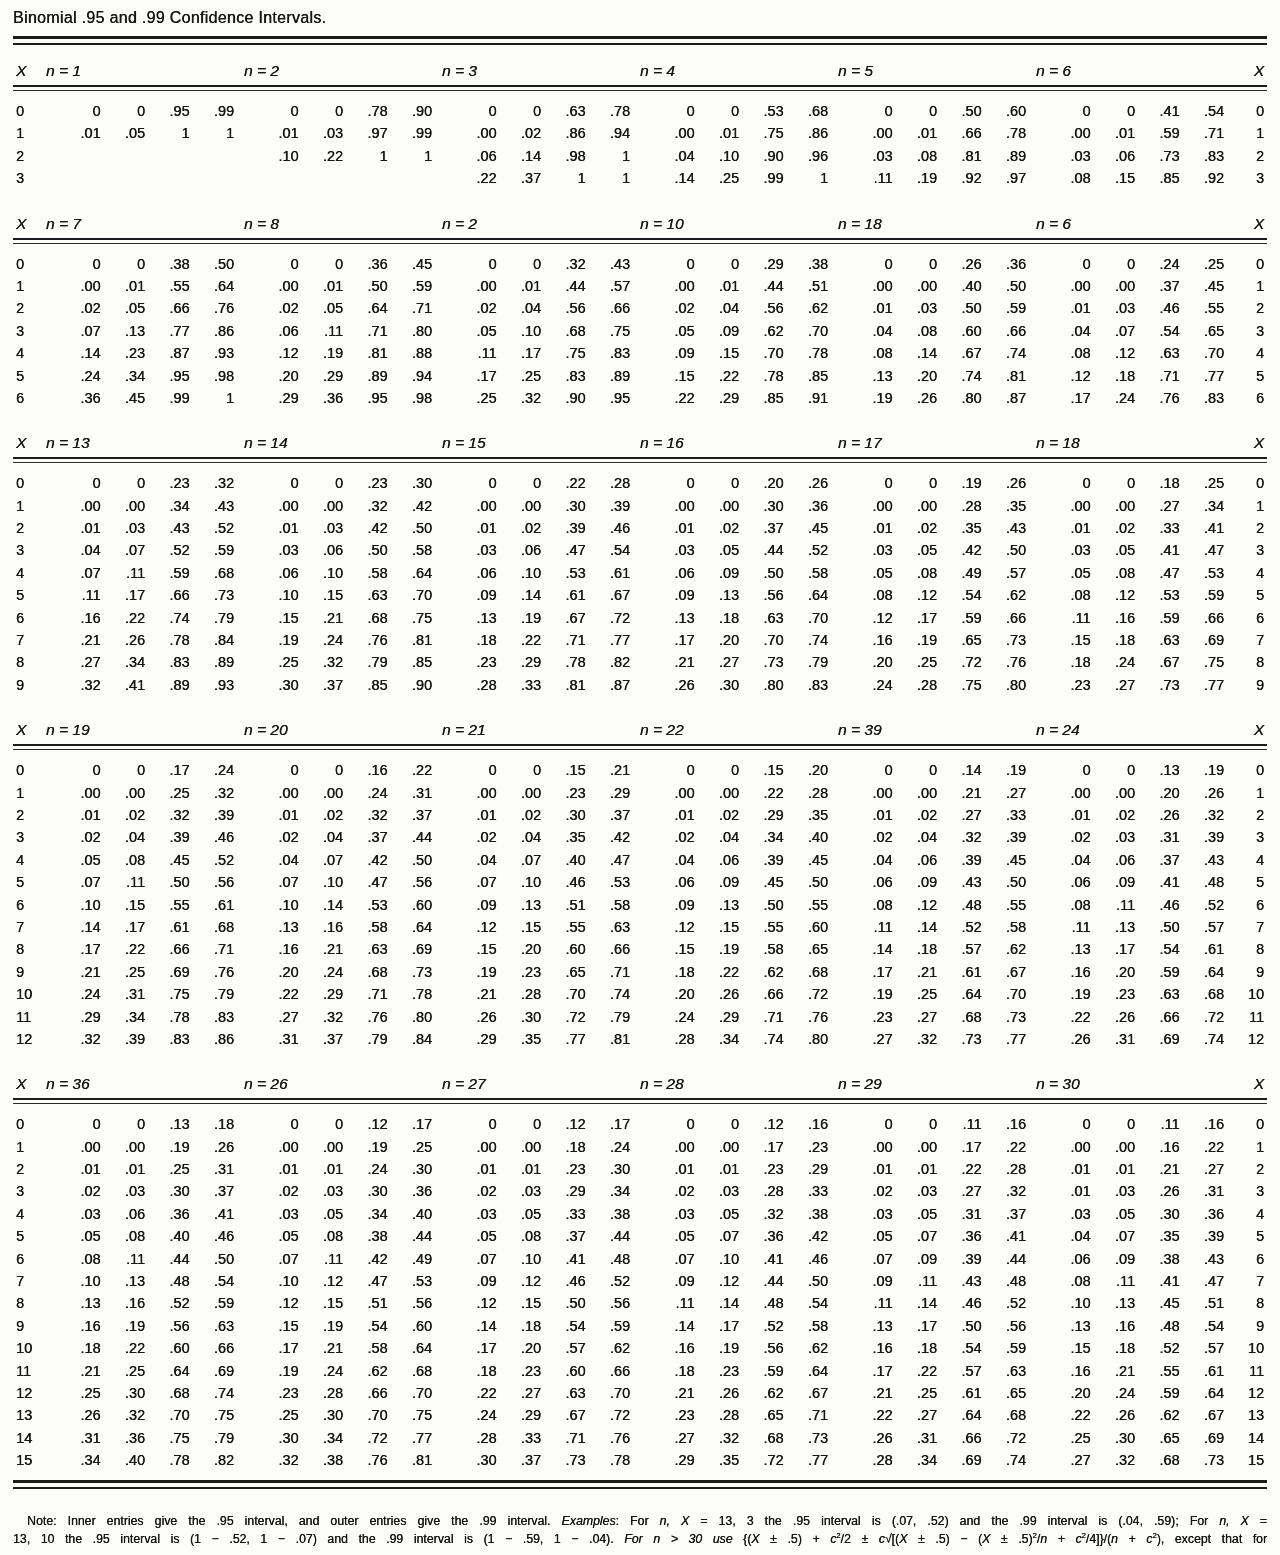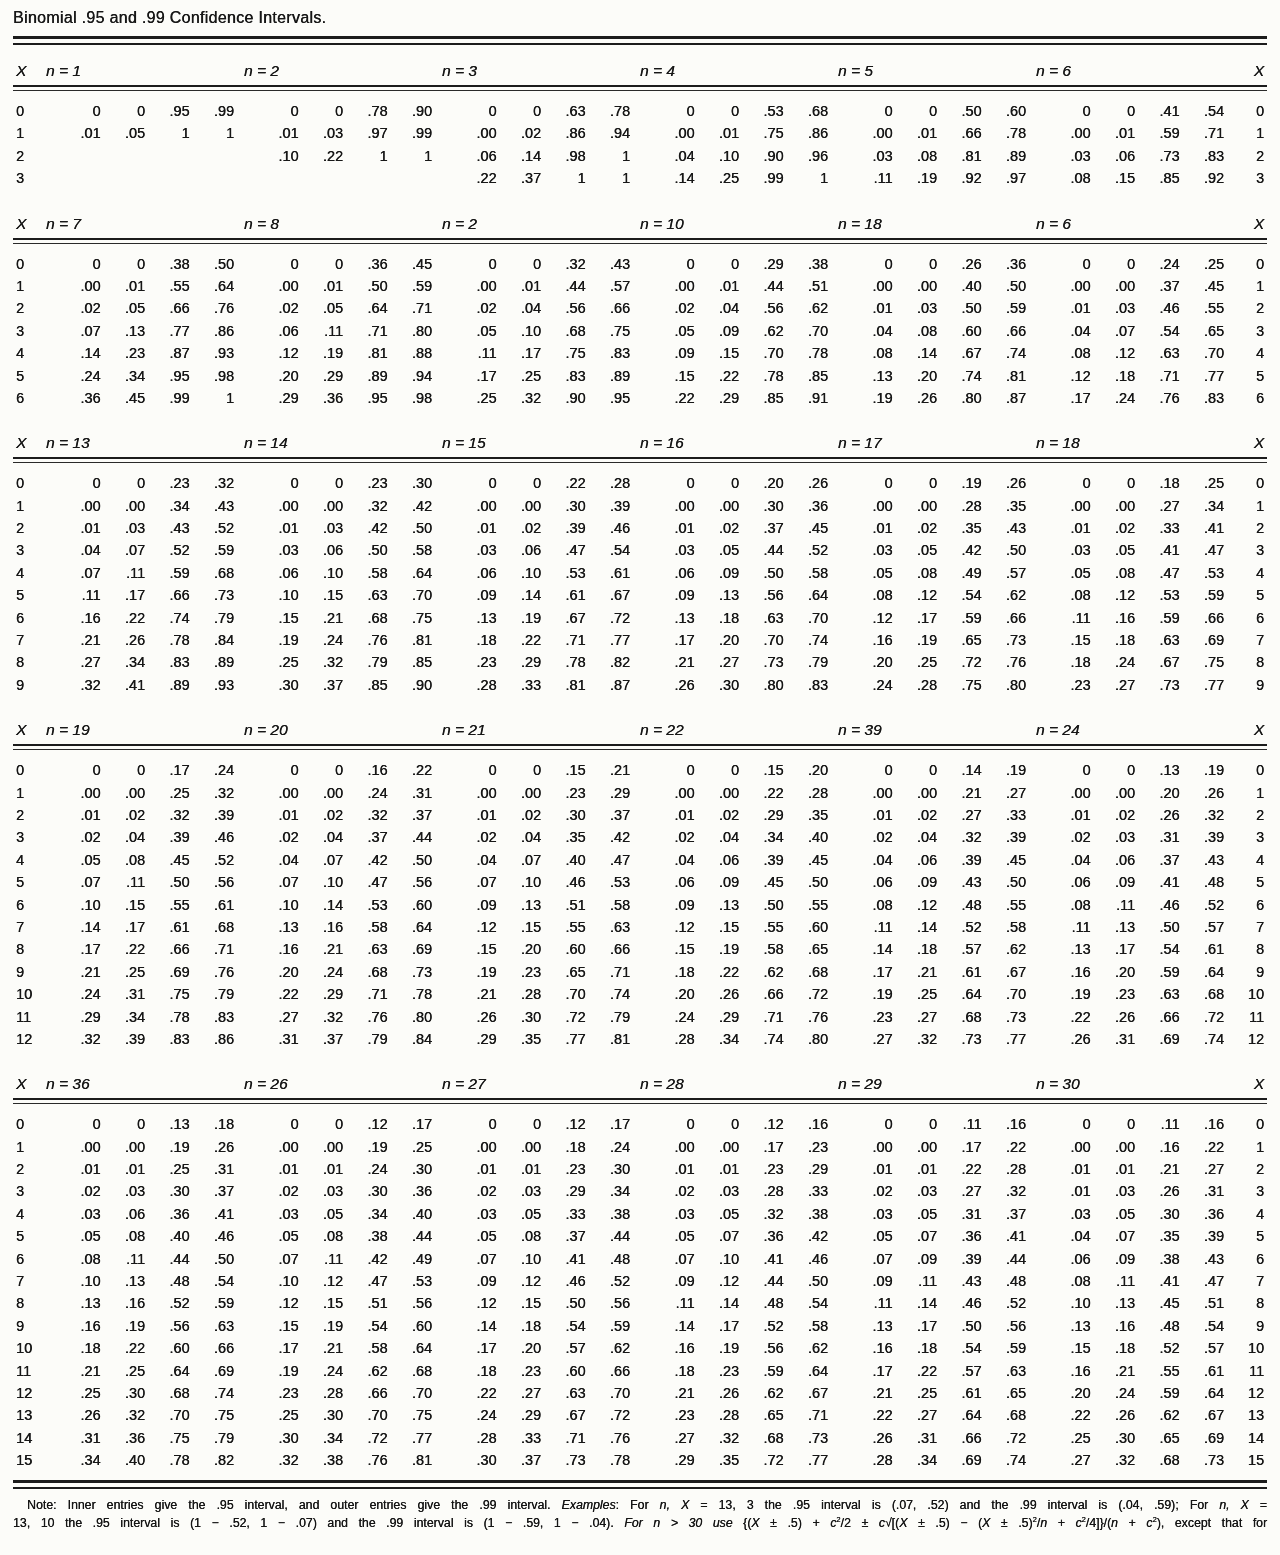--- a/index.html
+++ b/index.html
@@ -33,21 +33,21 @@
   .rows{padding-top:9px;}
   .row{display:flex;height:22.4px;line-height:22.4px;font-size:14.5px;}
   .xcol{width:30px;flex:0 0 30px;text-shadow:.35px 0 0 currentColor;}
   .xcol.left{text-align:left;padding-left:3px;}
   .xcol.right{text-align:right;padding-right:3px;}
   .header-row .xcol{font-size:15.5px;}
   .group{flex:1 1 0;display:flex;padding:0 10px;}
   .ghead{flex:1 1 0;text-align:left;padding:0;}
   .val{flex:1 1 0;text-align:right;text-shadow:.35px 0 0 currentColor;}
   .footer-rule{margin-top:8px;}
-  .note{margin-top:7px;font-size:12.3px;line-height:18.6px;color:#151515;}
+  .note{margin-top:23px;font-size:12.3px;line-height:18.6px;color:#151515;}
   .note .line{text-shadow:.25px 0 0 currentColor;}
   .note .line.fill{text-align:justify;text-align-last:justify;}
   .note .line.indent{text-indent:14px;}
   .note sup{font-size:.62em;line-height:0;vertical-align:super;}
   .note i{font-style:italic;}
 </style>
 </head>
 <body>
 
 <div class="page">

